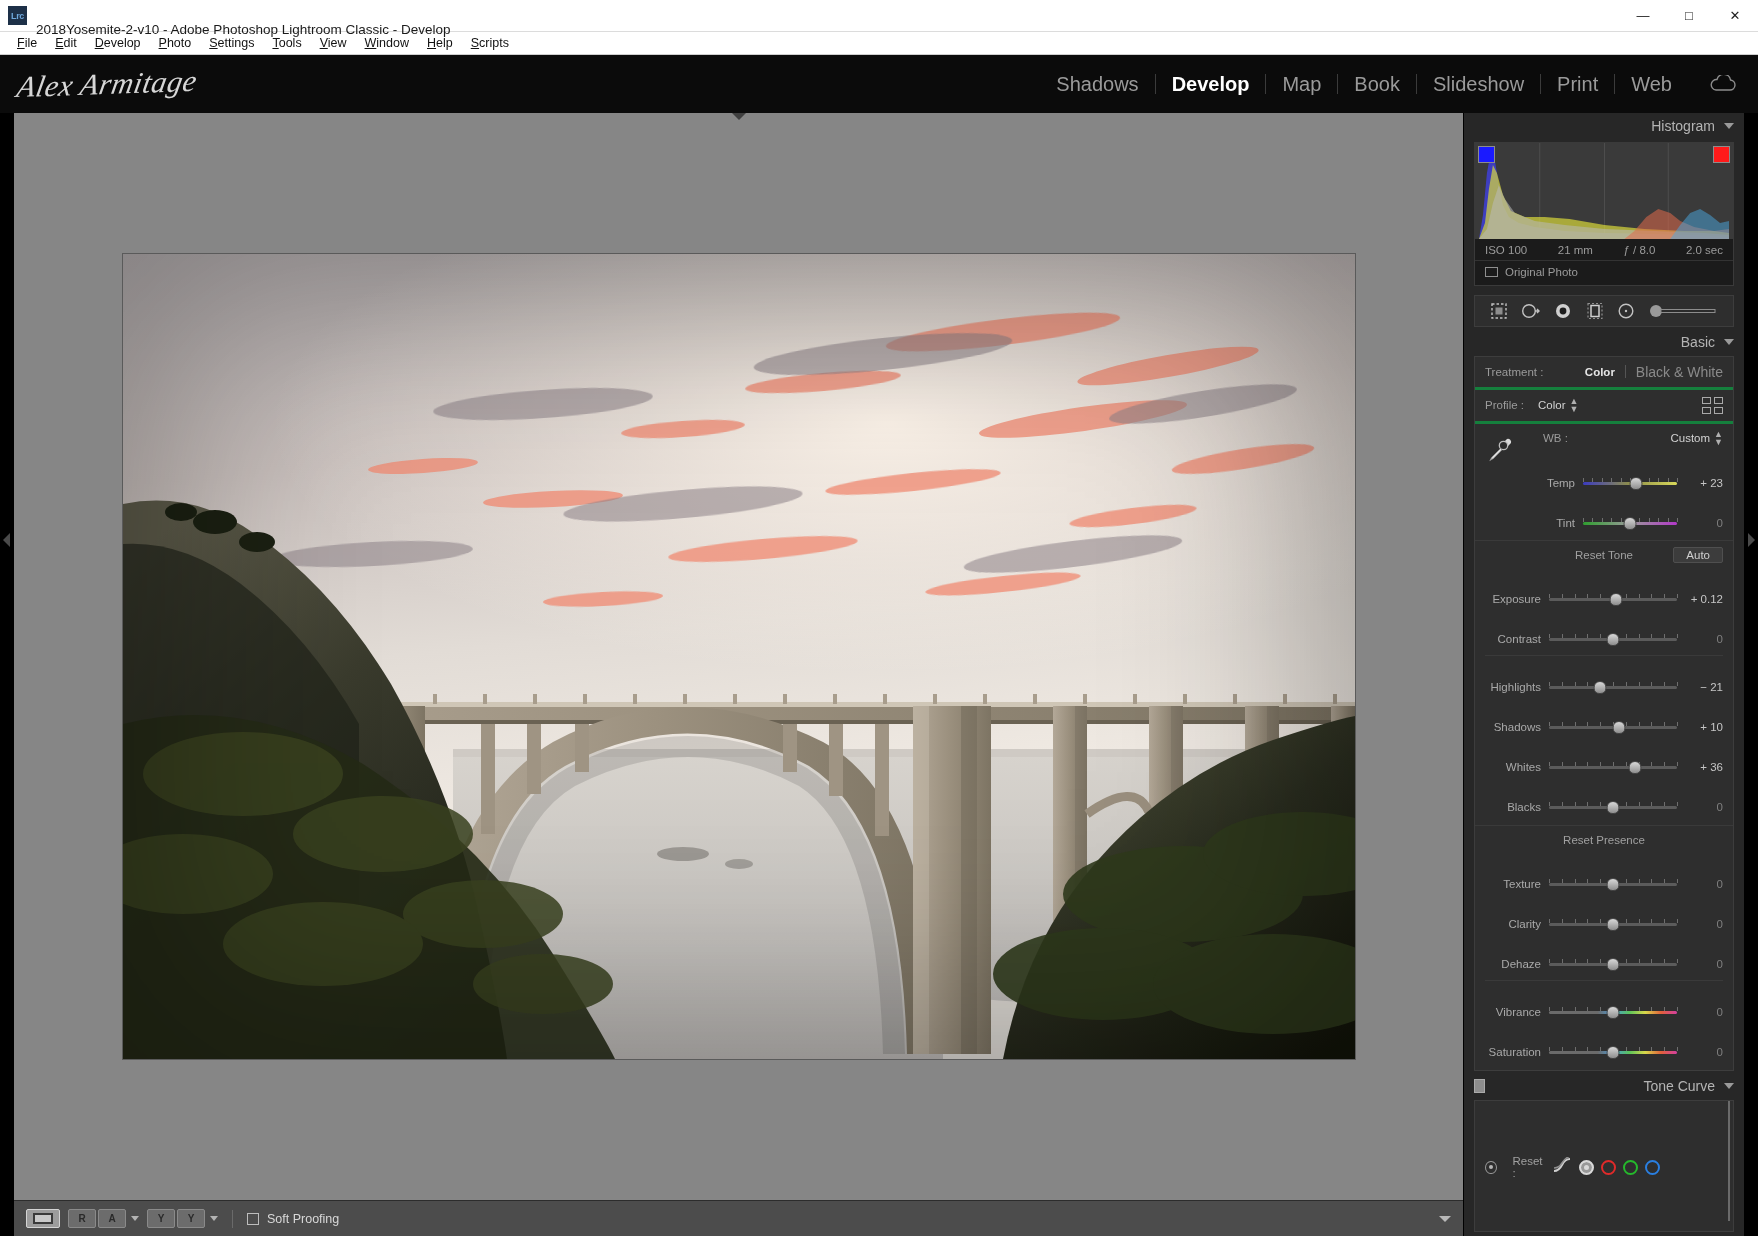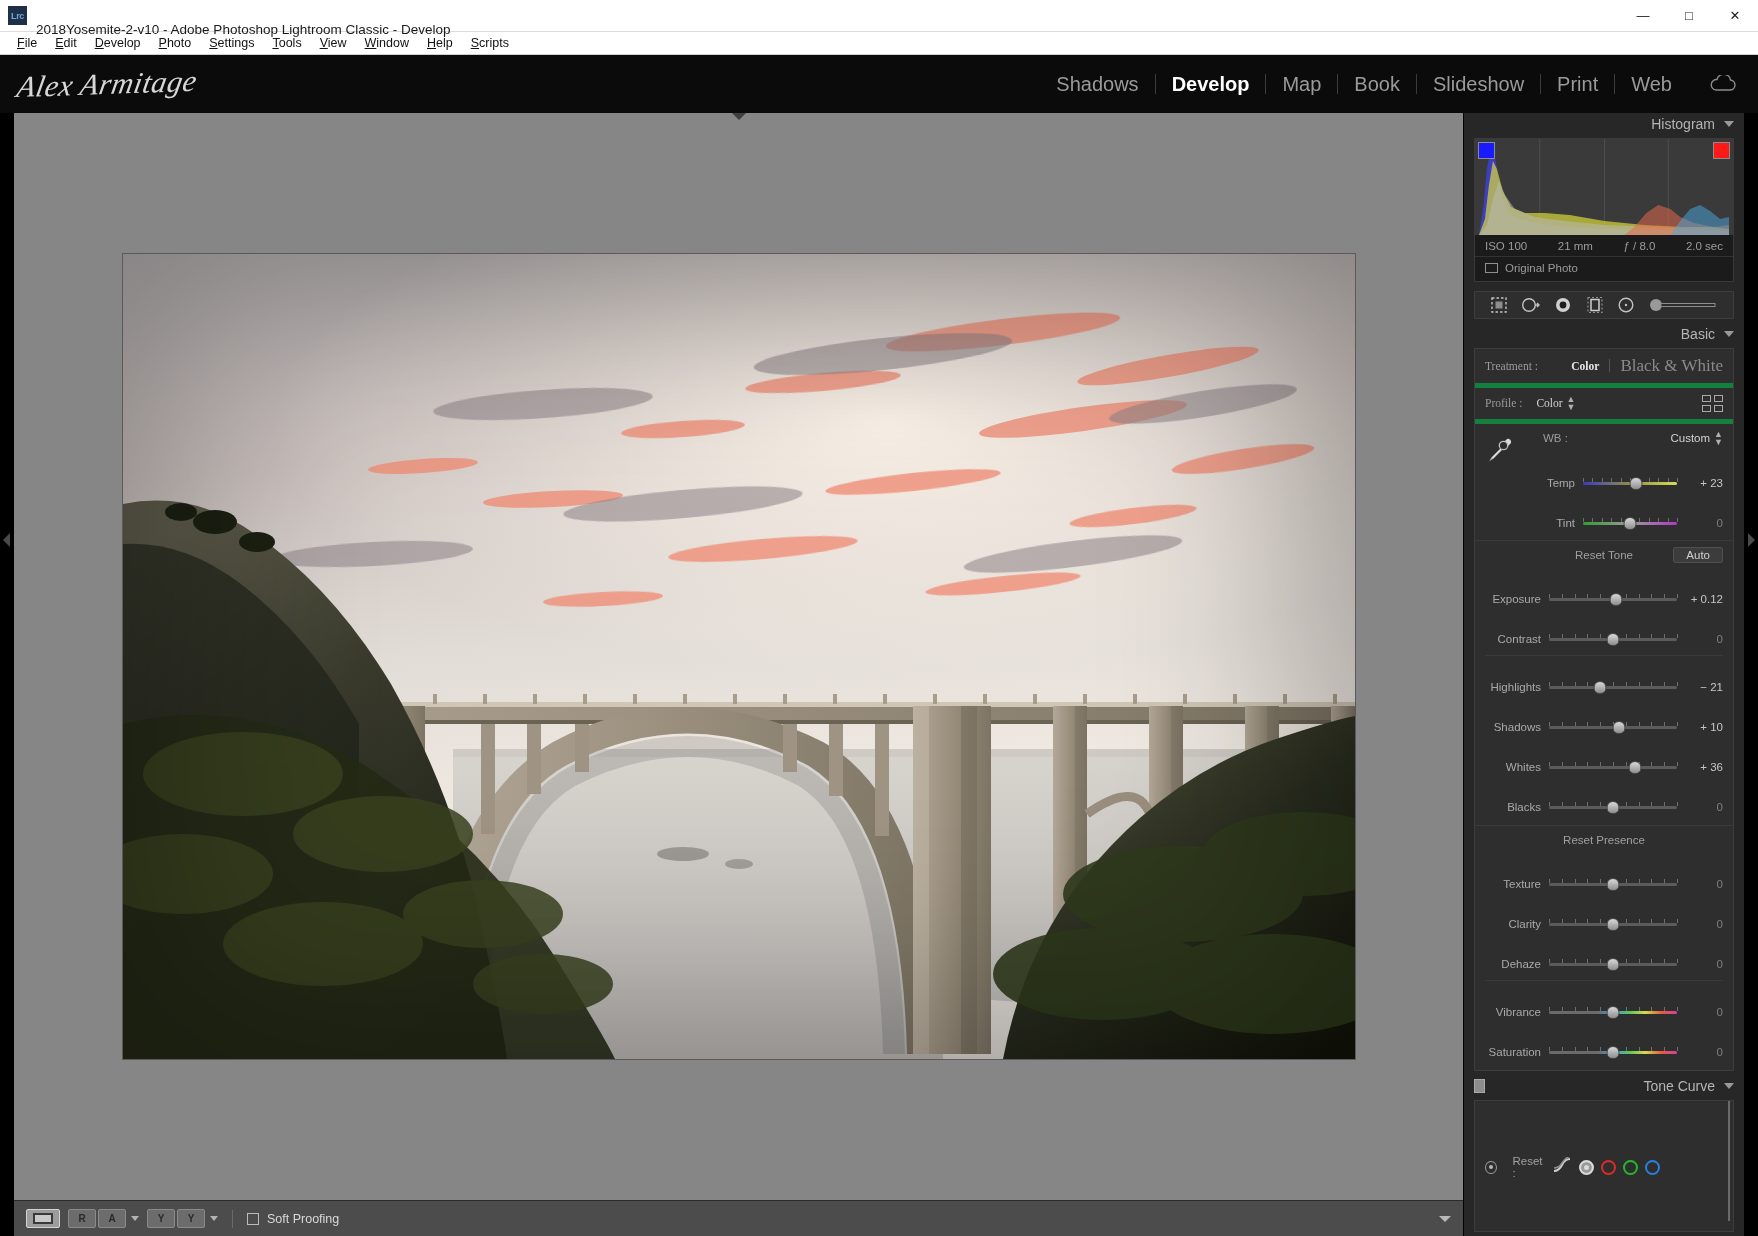--- a/index.html
+++ b/index.html
@@ -105,26 +105,26 @@
   .toolstrip { margin:9px 10px 0; background:#2e2e2e; border:1px solid #3d3d3d;
     height:32px; display:flex; align-items:center; justify-content:space-around;
     padding:0 8px; }
   .tool-ic { color:#c2c2c2; display:flex; align-items:center; }
 
   .sec-title { display:flex; align-items:center; justify-content:flex-end;
     padding:7px 10px 6px; font-size:14px; color:#b4b4b4; }
 
   .basic { margin:0 10px; background:#2e2e2e; border:1px solid #3d3d3d; }
   .row { display:flex; align-items:center; padding:7px 10px;
-    border-bottom:5px solid #15803d;font-family:Liberation Serif, serif; }
+    border-bottom:3px solid #15803d; }
   .row:last-child { border-bottom:none; }
   .lbl { font-size:11.5px; color:#9b9b9b; }
   .treat-right { margin-left:auto; display:flex; align-items:center; gap:10px; }
   .treat-on { font-size:11.5px; color:#e6e6e6; font-weight:bold; }
-  .treat-off { font-size:17px; color:#8a8a8a; }
+  .treat-off { font-size:14px; color:#8a8a8a; }
   .vsep { width:1px;height:13px;background:#555; }
   .prof-val { font-size:11.5px; color:#d2d2d2; margin-left:14px; }
   .stepper { font-size:9px; color:#b0b0b0; margin-left:4px; line-height:.9;
     display:inline-flex; flex-direction:column; }
   .grid4 { margin-left:auto; display:grid; grid-template-columns:9px 9px;
     grid-gap:3px; }
   .grid4 i { display:block; width:9px;height:7px; border:1px solid #a9a9a9; }
 
   .wbrow { display:flex; align-items:flex-start; padding:6px 10px 8px; }
   .eyedrop { width:34px; padding-top:4px; color:#cfcfcf; }

